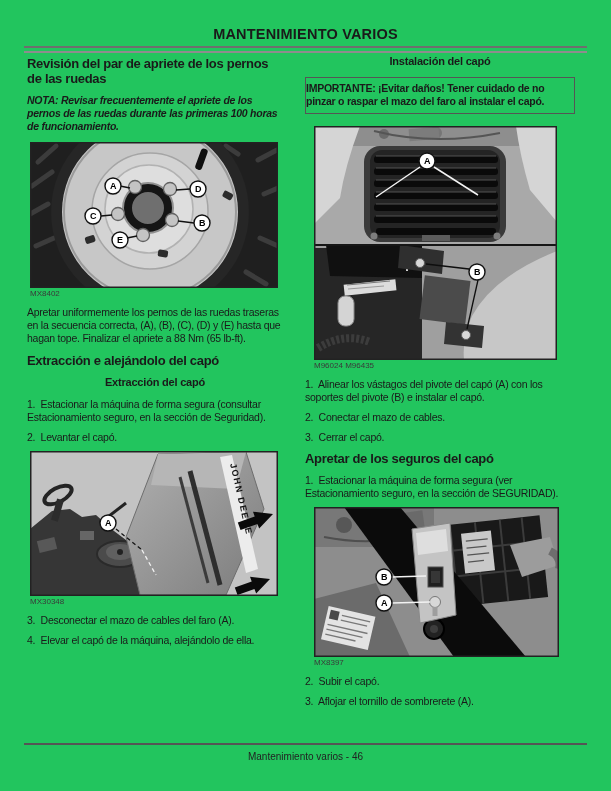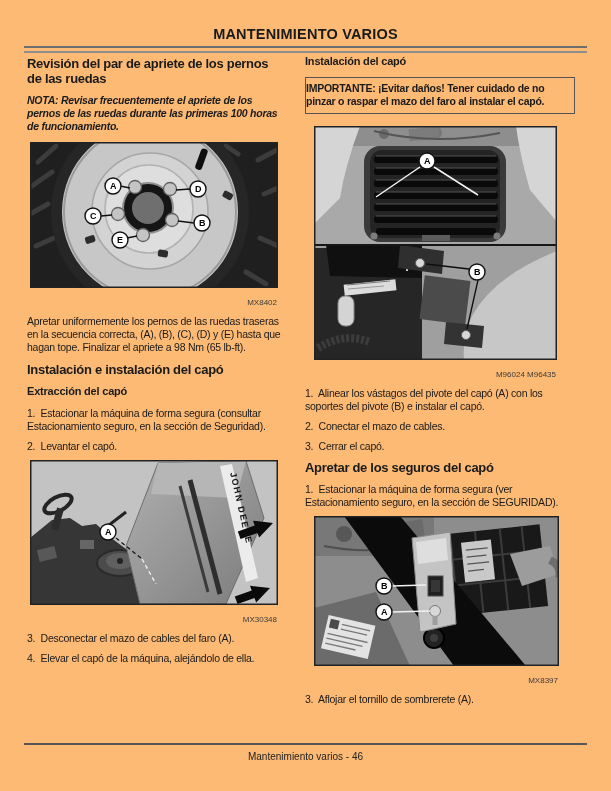--- a/index.html
+++ b/index.html
@@ -1,48 +1,48 @@
 <!DOCTYPE html>
 <html><head>
 <meta charset="utf-8">
 <style>
   html,body{margin:0;padding:0;background:#e9e9e9;}
   .page{
-    position:relative;width:611px;height:791px;background:#fdba74;
+    position:relative;width:611px;height:791px;background:#22c55e;
     font-family:"Liberation Sans",sans-serif;color:#1a1a1a;overflow:hidden;
     margin:0 auto;
   }
   
   .header-title{
     position:absolute;top:26px;left:0;width:100%;text-align:center;
     font-size:14.5px;font-weight:bold;letter-spacing:.2px;
   }
   .header-rule{
     position:absolute;top:46px;left:24px;right:24px;height:3px;
     border-top:2px solid #6e6e6e;border-bottom:2px solid #8d8d8d;
   }
   
   .col{position:absolute;top:55px;font-size:10.5px;letter-spacing:-0.25px;line-height:1.24;}
   .col-left{left:27px;width:256px;}
   .col-right{left:305px;width:270px;}
   h2.sec{font-size:13px;font-weight:bold;line-height:1.16;letter-spacing:-0.3px;margin:1px 0 8px;}
-  h3.sub{font-size:11px;font-weight:bold;letter-spacing:-0.2px;margin:0 0 8px;}
+  h3.sub{font-size:11px;font-weight:bold;letter-spacing:-0.2px;margin:0 0 8px;text-align:center;}
   p{margin:0 0 8px;}
   .nota{font-weight:bold;font-style:italic;margin:2px 0 9px;}
   .imp{
     border:1.3px solid #555;padding:4px 0;font-weight:bold;line-height:1.3;
     margin:3px 0 0;
   }
   figure{margin:0;}
   .fig-left{margin-left:3px;width:248px;}
   .fig-right{margin-left:9px;width:243px;}
   .fig-right-sm{margin-left:9px;width:245px;}
   .caption{
-    display:block;font-size:8px;color:#3a3a3a;text-align:right;
-    letter-spacing:0;margin:10px 1px 7px 0;
+    display:block;font-size:8px;color:#3a3a3a;
+    letter-spacing:0;margin:1px 1px 7px 0;
   }
   svg{display:block;}
   .step{margin:0 0 7px;}
   
   .footer-rule{position:absolute;left:24px;right:24px;top:743px;border-top:2px solid #555;}
   .footer-text{
     position:absolute;top:751px;left:0;width:100%;text-align:center;
     font-size:10px;color:#222;
   }
   .mt6{margin-top:6px;} .mt12{margin-top:12px;} .mt14{margin-top:14px;} .mt22{margin-top:22px;}
@@ -118,23 +118,23 @@
           <circle cx="172" cy="81" r="8" fill="#fff" stroke="#111" stroke-width="1.4"></circle>
           <text x="172" y="84.3">B</text>
           <circle cx="90" cy="98" r="8" fill="#fff" stroke="#111" stroke-width="1.4"></circle>
           <text x="90" y="101.3">E</text>
         </g>
         <rect x="0.75" y="0.75" width="246.5" height="144.5" fill="none" stroke="#222" stroke-width="1.5"></rect>
       </svg>
       <figcaption class="caption">MX8402</figcaption>
     </figure>
 
-    <p>Apretar uniformemente los pernos de las ruedas traseras en la secuencia correcta, (A), (B), (C), (D) y (E) hasta que hagan tope. Finalizar el apriete a 98 Nm (65 lb-ft).</p>
-
-    <h2 class="sec mt14">Instalación e instalación del capó</h2>
+    <p>Apretar uniformemente los pernos de las ruedas traseras en la secuencia correcta, (A), (B), (C), (D) y (E) hasta que hagan tope. Finalizar el apriete a 88 Nm (65 lb-ft).</p>
+
+    <h2 class="sec mt14">Extracción e alejándolo del capó</h2>
     <h3 class="sub">Extracción del capó</h3>
 
     <p class="step">1.&nbsp; Estacionar la máquina de forma segura (consultar Estacionamiento seguro, en la sección de Seguridad).</p>
     <p class="step">2.&nbsp; Levantar el capó.</p>
 
     <figure class="fig-left mt6">
       <svg width="248" height="145" viewBox="0 0 248 145">
         <rect width="248" height="145" fill="#c3c3c3"></rect>
 
         <polygon points="0,78 22,60 40,58 52,66 66,64 84,80 100,92 112,145 0,145" fill="#363636"></polygon>
@@ -327,18 +327,19 @@
         <circle cx="70" cy="70" r="8" fill="#fff" stroke="#111" stroke-width="1.4"></circle>
         <text x="70" y="73.3" font-family="Liberation Sans, sans-serif" font-size="9" font-weight="bold" text-anchor="middle">B</text>
         <line x1="78" y1="96" x2="116" y2="95" stroke="#f2f2f2" stroke-width="1.4"></line>
         <circle cx="70" cy="96" r="8" fill="#fff" stroke="#111" stroke-width="1.4"></circle>
         <text x="70" y="99.3" font-family="Liberation Sans, sans-serif" font-size="9" font-weight="bold" text-anchor="middle">A</text>
         <rect x="0.75" y="0.75" width="243.5" height="148.5" fill="none" stroke="#222" stroke-width="1.5"></rect>
       </svg>
       <figcaption class="caption">MX8397</figcaption>
     </figure>
 
+    <p class="step">2.&nbsp; Subir el capó.</p>
     <p class="step">3.&nbsp; Aflojar el tornillo de sombrerete (A).</p>
   </div>
 
   <div class="footer-rule"></div>
   <div class="footer-text">Mantenimiento varios - 46</div>
 </div>
 
 </body></html>

